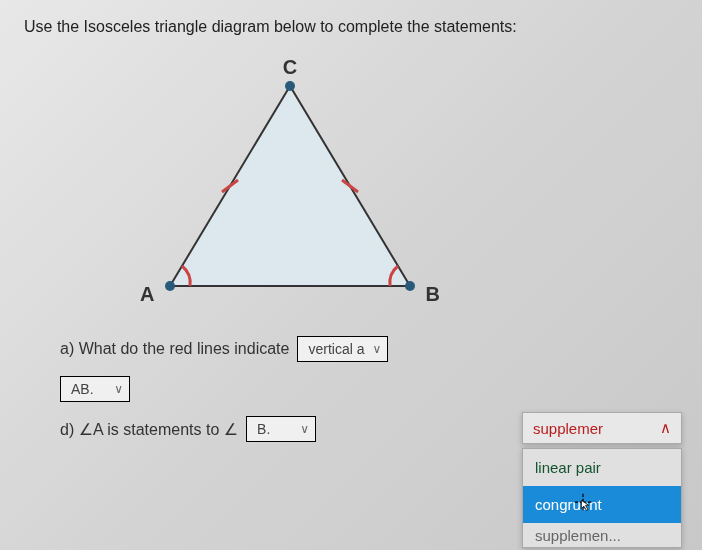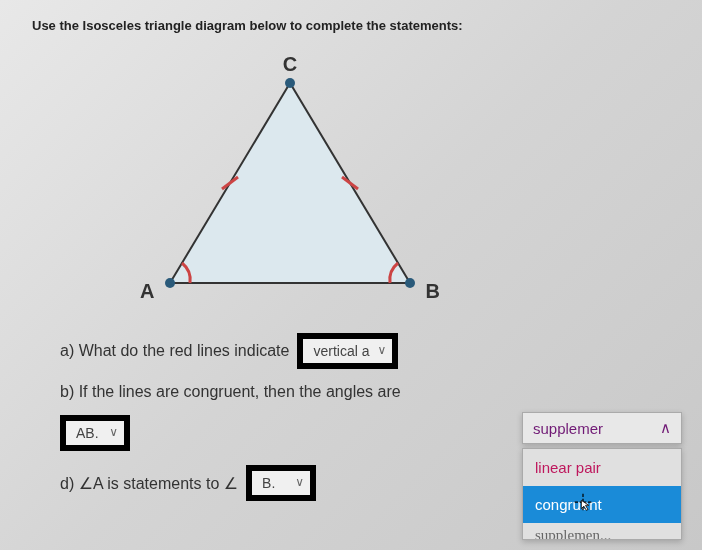--- a/index.html
+++ b/index.html
@@ -8,25 +8,25 @@
       height: 550px;
       background: linear-gradient(135deg, #e8e8e8 0%, #d4d4d4 50%, #c8c8c8 100%);
       font-family: Arial, sans-serif;
       overflow: hidden;
       position: relative;
     }
     .container {
       padding: 18px 30px 0 20px;
     }
     .instruction {
-      font-size: 13px;
-      font-weight: bold;
+      font-size: 16px;
+      font-weight: normal;
       color: #222;
       margin-bottom: 20px;
-      margin-left: 12px;
+      margin-left: 4px;
     }
     .triangle-area {
       width: 300px;
       height: 260px;
       margin: 0 auto 20px 120px;
       position: relative;
     }
     .triangle-svg {
       width: 100%;
       height: 100%;
@@ -49,21 +49,22 @@
       align-items: center;
       margin-bottom: 14px;
       font-size: 16px;
       color: #333;
     }
     .q-text {
       margin-right: 8px;
     }
     .dropdown {
       display: inline-flex;
-      border: 6px solid #000000;
+      align-items: center;
+      border: 1px solid #000000;
       background: #f0f0f0;
       padding: 4px 6px 4px 10px;
       font-size: 14px;
       color: #444;
       min-width: 70px;
       cursor: pointer;
     }
     .dropdown .chev {
       margin-left: auto;
       padding-left: 8px;
@@ -75,52 +76,51 @@
       right: 20px;
       top: 412px;
       width: 160px;
       background: #e8e8e8;
       border: 1px solid #aaa;
       box-shadow: 0 2px 6px rgba(0,0,0,0.2);
     }
     .dropdown-b .sel-display {
       padding: 6px 10px;
       font-size: 15px;
-      color: #701a75;
+      color: #b91c1c;
       display: flex;
       justify-content: space-between;
       align-items: center;
     }
     .option-list {
       position: absolute;
       right: 20px;
       top: 448px;
       width: 160px;
       background: #e0e0e0;
       border: 1px solid #aaa;
       box-shadow: 0 2px 6px rgba(0,0,0,0.2);
       z-index: 10;
     }
     .option {
       padding: 10px 12px;
       font-size: 15px;
-      color: #be185d;
+      color: #14532d;
       cursor: pointer;
     }
     .option.highlighted {
       background: #1a8bd8;
       color: #fff;
       position: relative;
     }
     .option.cutoff {
-      height: 16px;
+      height: 24px;
       overflow: hidden;
       padding: 4px 4px 0 12px;
       color: #666;
-      font-family: Liberation Serif, serif;
     }
     .angle-sym {
       font-family: serif;
     }
     .cursor-icon {
       position: absolute;
       left: 50px;
       top: 6px;
       width: 20px;
       height: 20px;
@@ -153,23 +153,20 @@
 
   <div class="questions">
     <div class="q-row">
       <span class="q-text">a) What do the red lines indicate</span>
       <span class="dropdown">
         <span>vertical a</span>
         <span class="chev">∨</span>
       </span>
     </div>
     <div class="q-row">
-      <span class="q-text">b) If the lines are congruent, then the angles are</span>
-    </div>
-    <div class="q-row">
       <span class="dropdown">
         <span>AB.</span>
         <span class="chev">∨</span>
       </span>
     </div>
     <div class="q-row">
       <span class="q-text">
         <span>d) </span><span class="angle-sym">∠</span><span>A is statements to </span><span class="angle-sym">∠</span>
       </span>
       <span class="dropdown">

